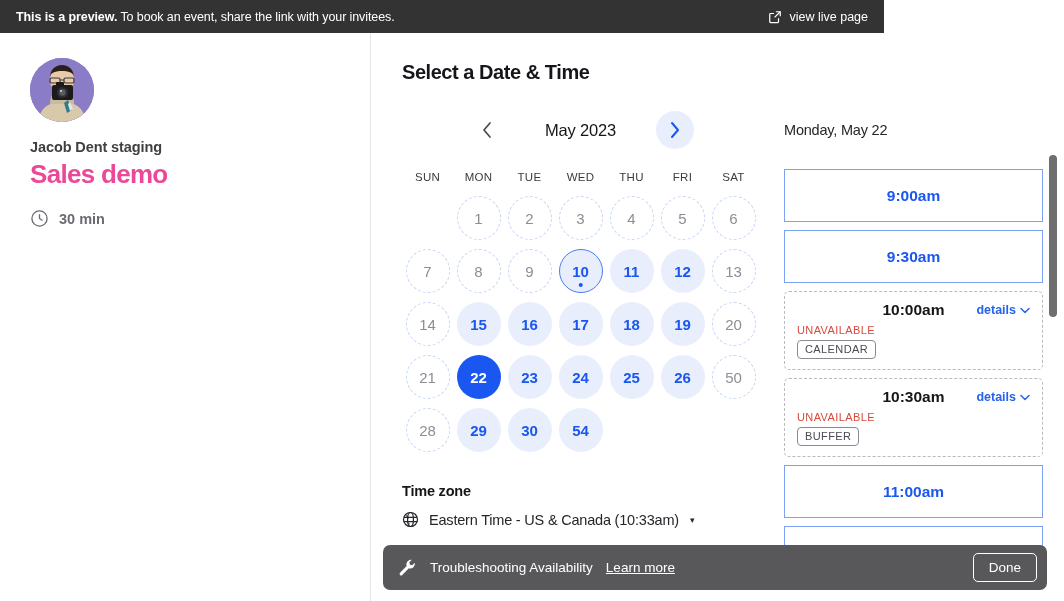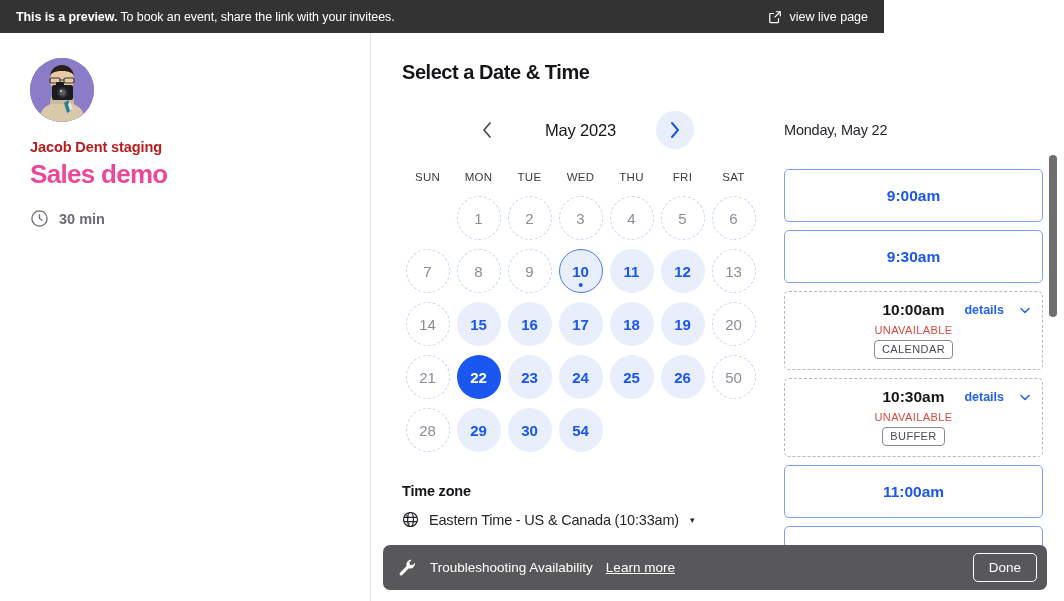--- a/index.html
+++ b/index.html
@@ -31,21 +31,21 @@
   .sidebar {
     width:371px; height:568px; background:#fff;
     border-right:1px solid #e4e4e7; padding:25px 0 0 30px; position:relative;
   }
   .avatar {
     width:64px; height:64px; border-radius:50%; overflow:hidden;
     background:#8b7cc8; position:relative; display:block;
   }
   .avatar svg { display:block; width:64px; height:64px; }
   .host-name {
-    margin-top:17px; font-size:14.5px; font-weight:bold; color:#b91c1c;
+    margin-top:17px; font-size:14.5px; font-weight:bold; color:#404040;
     letter-spacing:-0.1px;
   }
   .event-title {
     margin-top:4px; font-size:26px; font-weight:bold; color:#ec4899;
     letter-spacing:-0.7px;
   }
   .duration {
     margin-top:19px; display:flex; align-items:center; gap:10px;
     font-size:14.5px; font-weight:bold; color:#6b6b73;
   }
@@ -118,33 +118,33 @@
   .caret { font-size:9px; color:#26262b; margin-left:1px; }
 
   
   .slots { width:259px; margin-left:25px; }
   .slots-date {
     font-size:14.5px; color:#26262b; height:38px; display:flex; align-items:center;
     letter-spacing:-0.2px;
   }
   .slot-list { margin-top:20px; display:flex; flex-direction:column; gap:8px; }
   .slot {
-    height:53px; border:1.4px solid #7ba2f7; border-radius:5px;
+    height:53px; border:1.4px solid #7ba2f7; border-radius:0;
     display:flex; align-items:center; justify-content:center;
     color:#1a56f0; font-size:15.5px; font-weight:bold; cursor:pointer; background:#fff;
   }
   .slot-busy {
     border:1.4px dashed #b9b9c0; border-radius:5px; background:#fff;
-    padding:9px 12px 10px; display:flex; flex-direction:column; align-items:center;
+    padding:9px 12px 10px; display:flex; flex-direction:column; align-items:flex-start;
     position:relative;
   }
   .busy-top { width:100%; display:flex; align-items:center; justify-content:center; position:relative; }
   .busy-time { font-size:15.5px; font-weight:bold; color:#16161a; }
   .busy-details {
-    position:absolute; right:0; display:flex; align-items:center; gap:16px;
+    position:absolute; right:0; display:flex; align-items:center; gap:4px;
     color:#2563eb; font-size:12.5px; font-weight:bold; cursor:pointer;
   }
   .busy-details svg { display:block; }
   .busy-status { margin-top:5px; font-size:11px; color:#d94a3d; letter-spacing:0.4px; }
   .busy-badge {
     margin-top:4px; border:1.2px solid #8a8a93; border-radius:4px;
     padding:2px 7px 3px; font-size:11px; color:#4a4a52; letter-spacing:0.4px;
   }
 
   

